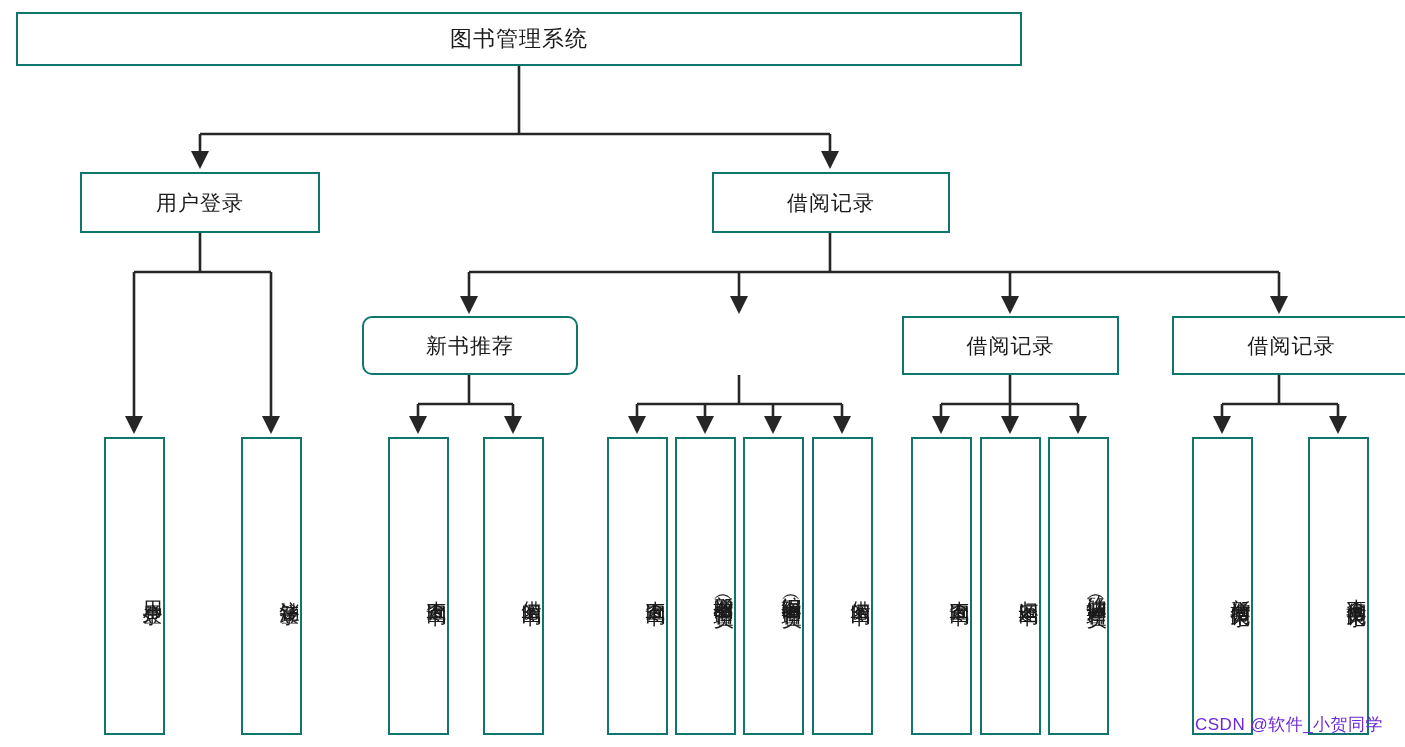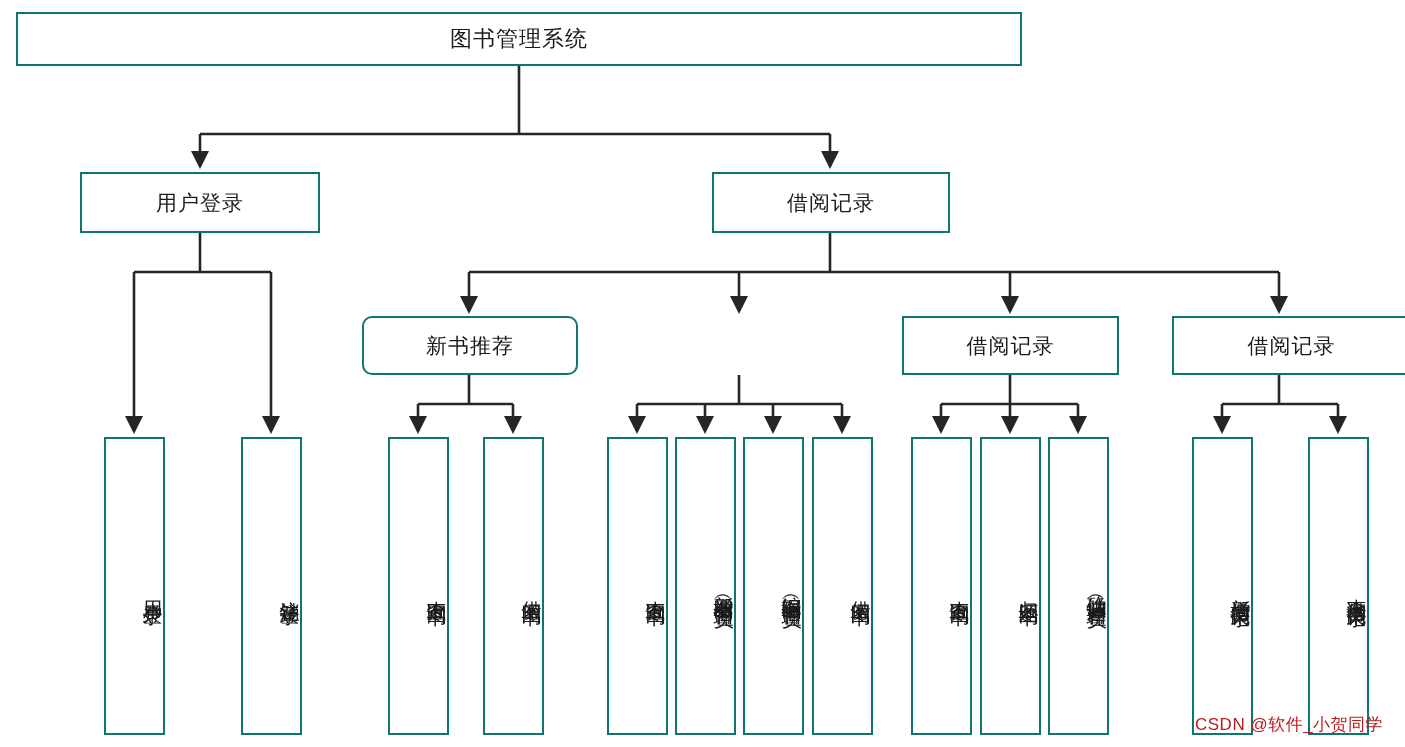--- a/index.html
+++ b/index.html
@@ -59,21 +59,21 @@
     writing-mode: vertical-rl;
     text-orientation: upright;
     white-space: nowrap;
     display: block;
   }
   .watermark {
     position: absolute;
     left: 1195px;
     top: 713px;
     font-size: 17px;
-    color: #b91c1c;
+    color: #6d28d9;
     white-space: nowrap;
     z-index: 3;
     letter-spacing: 0.5px;
     text-align: center;
   }
 </style>
 </head>
 <body>
 
 <div id="canvas">

